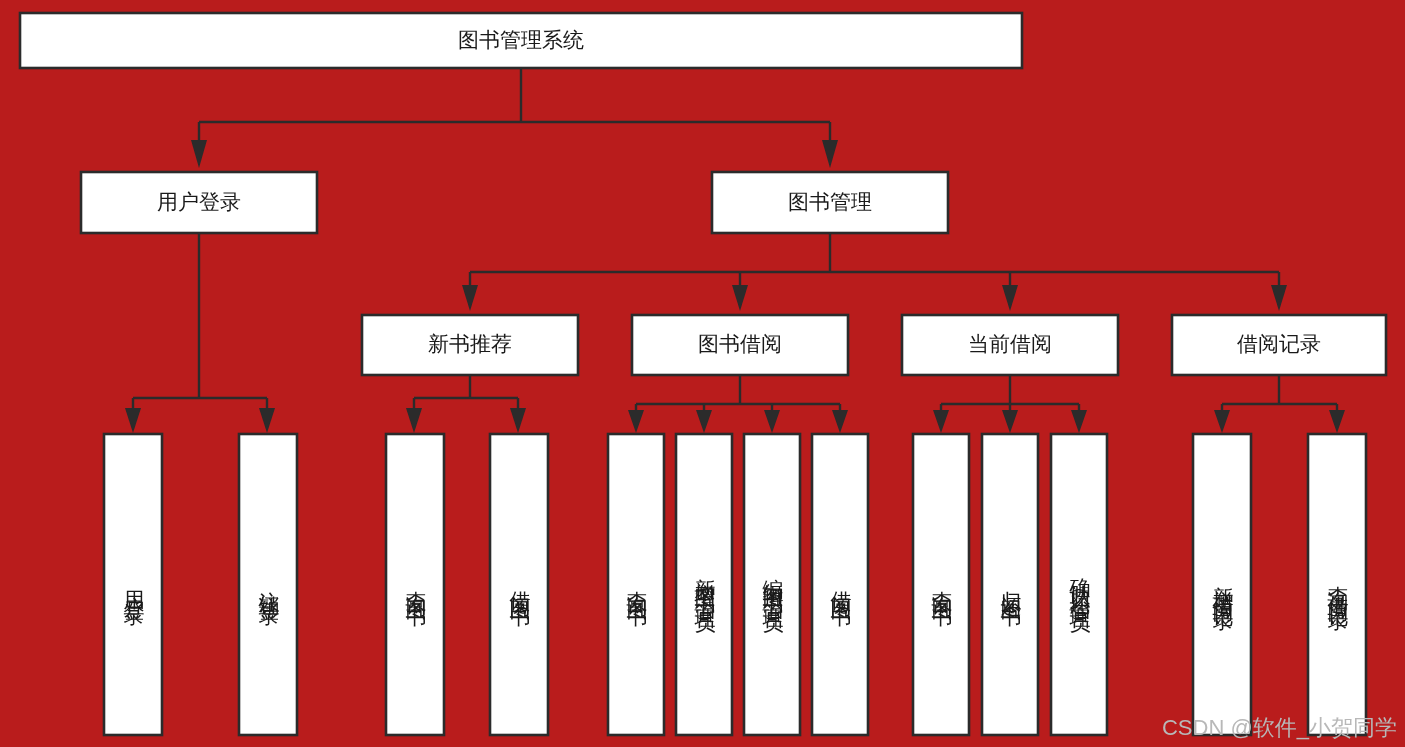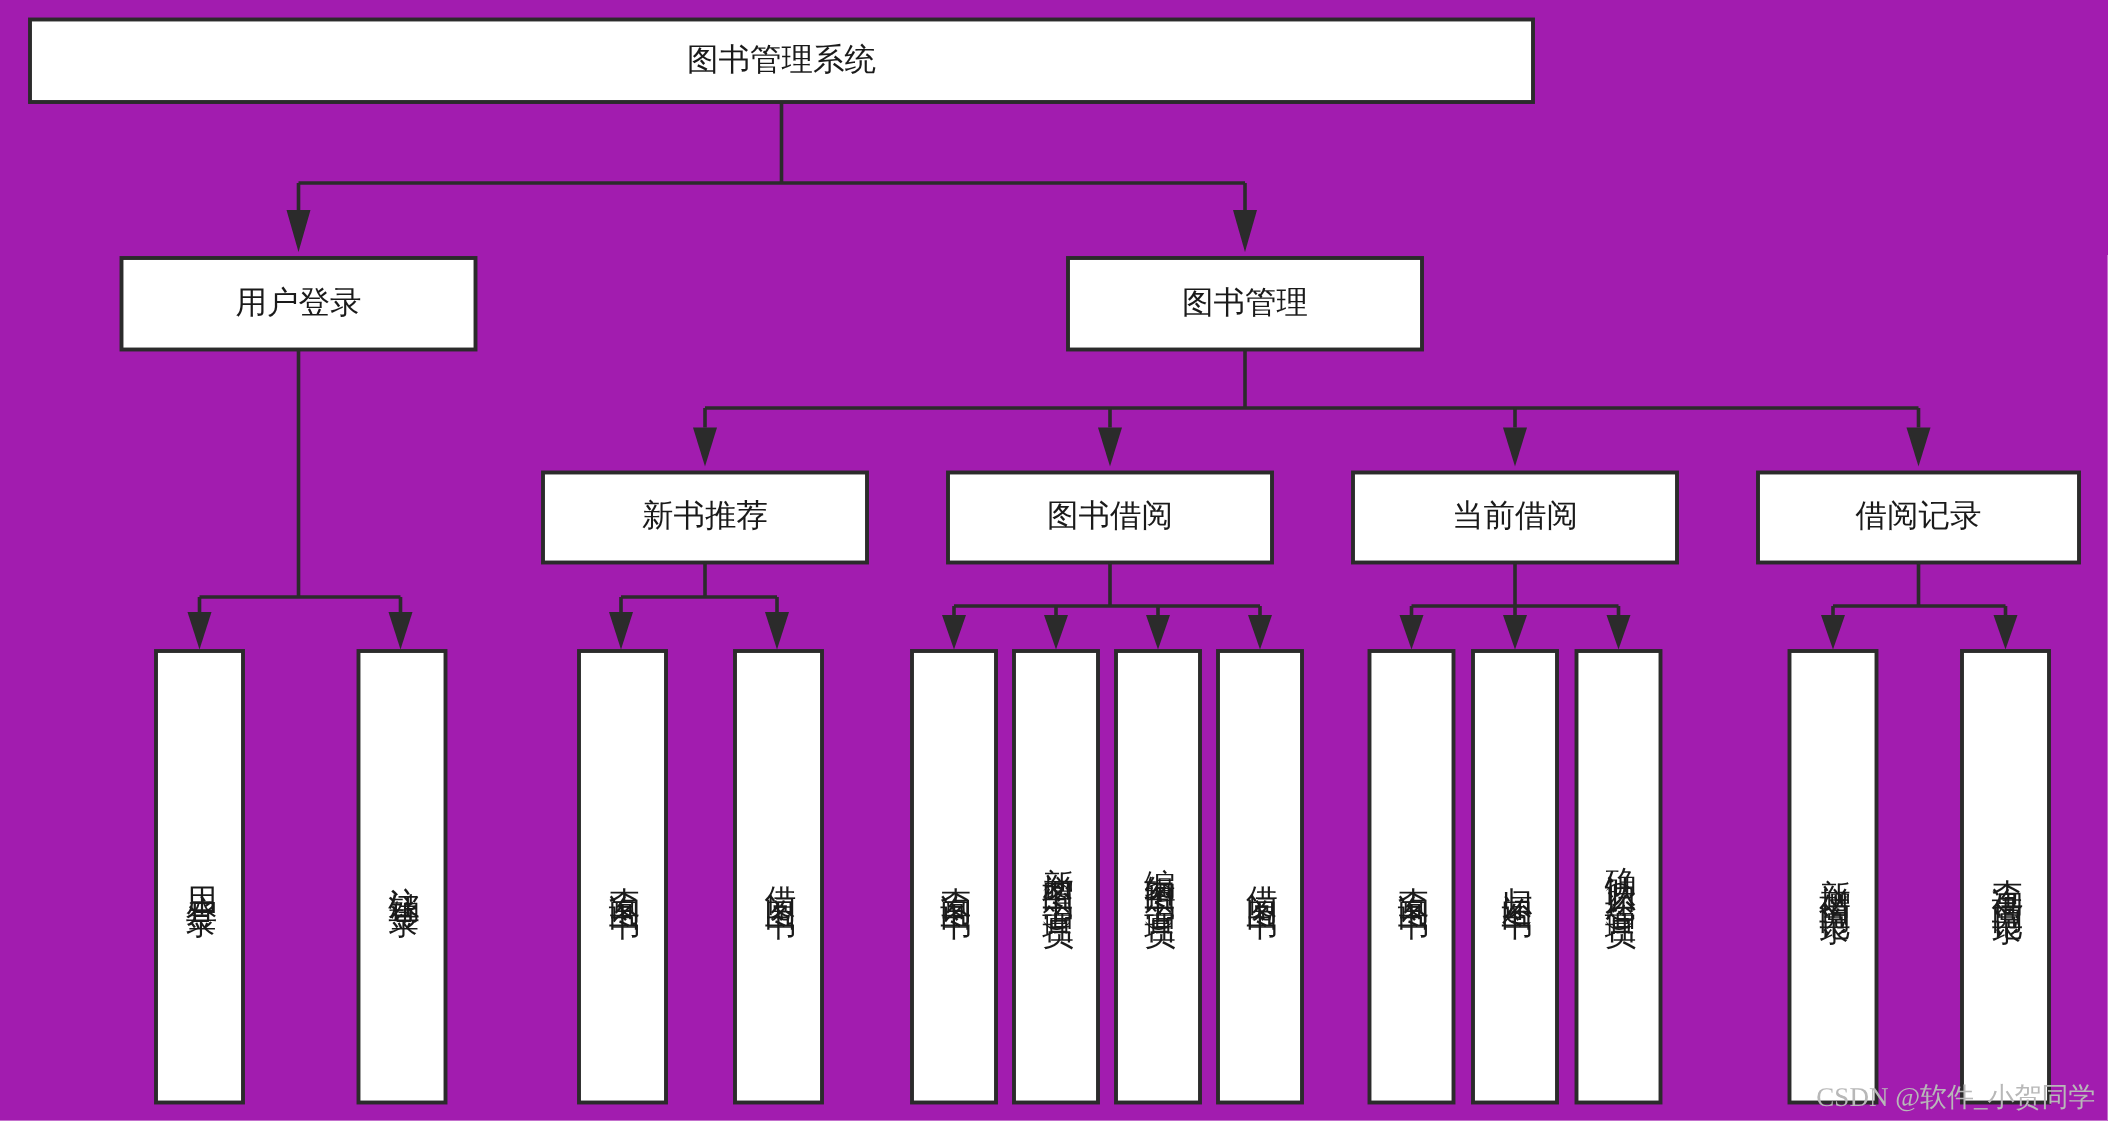--- a/index.html
+++ b/index.html
@@ -10,21 +10,21 @@
   body {
     width: 1405px;
     height: 747px;
     font-family: "DejaVu Sans", "Liberation Sans", sans-serif;
     overflow: hidden;
   }
   #diagram-root {
     position: relative;
     width: 1405px;
     height: 747px;
-    background: #a21caf;
+    background: #b91c1c;
   }
   svg#flow {
     position: absolute;
     left: 0;
     top: 0;
     width: 1405px;
     height: 747px;
   }
   .node-box {
     fill: #ffffff;
@@ -52,22 +52,22 @@
     fill: none;
   }
   .arrow-head {
     fill: #2b2b2b;
     stroke: none;
   }
   .watermark {
     position: absolute;
     right: 8px;
     bottom: 4px;
-    font-family: Liberation Serif, serif;
-    font-size: 18px;
+    font-family: Liberation Sans, sans-serif;
+    font-size: 22px;
     color: #b8b8b8;
     white-space: nowrap;
     user-select: none;
   }
 </style>
 </head>
 <body>
 
 <div id="diagram-root">
 

